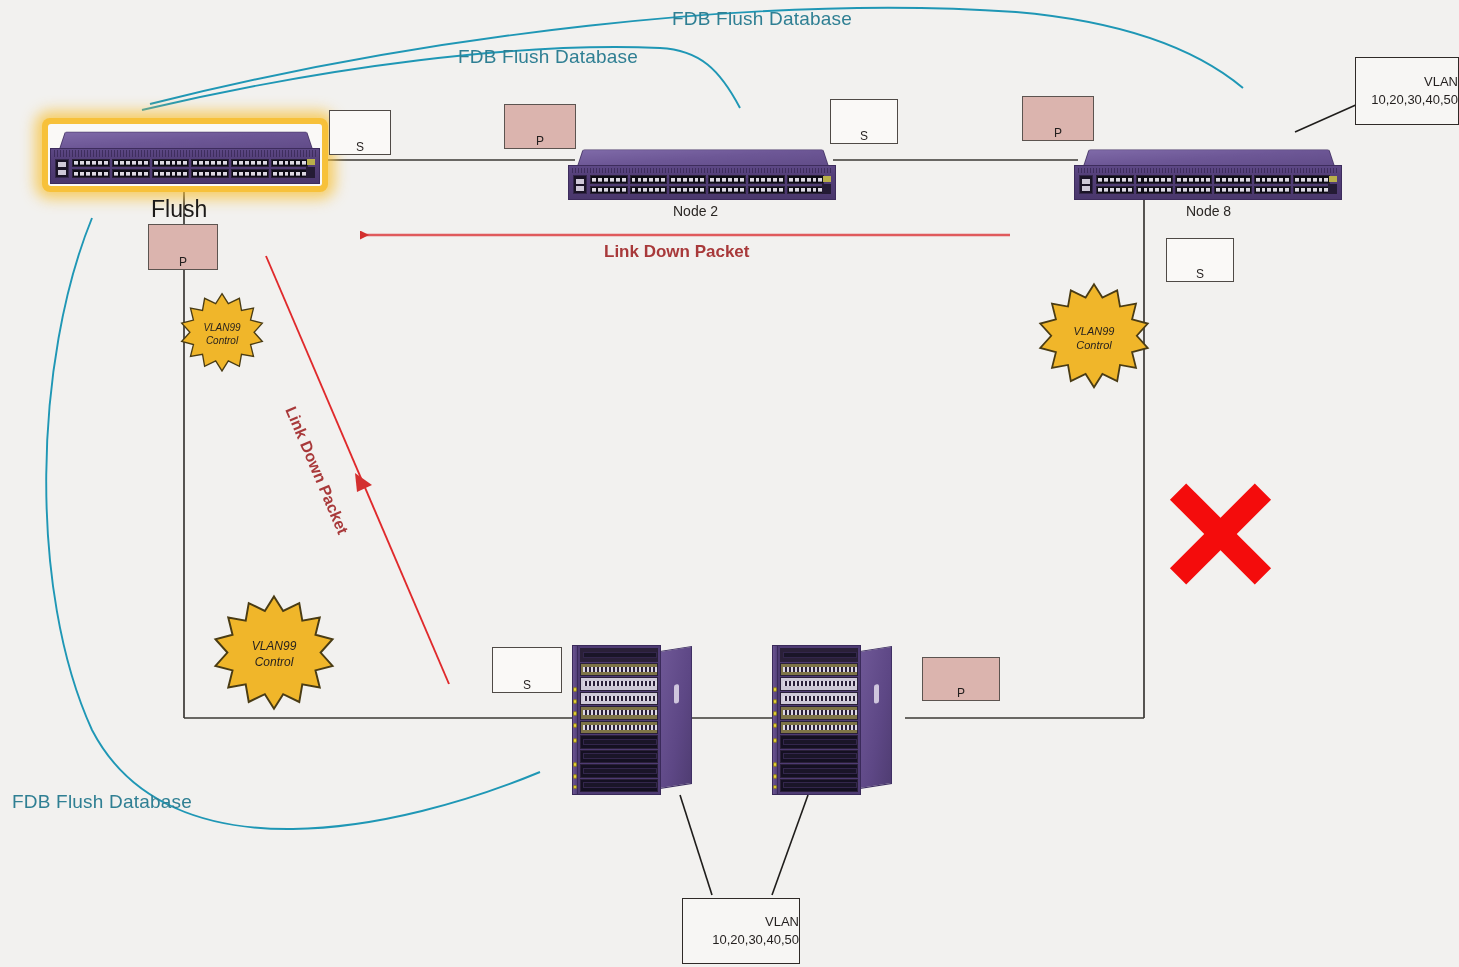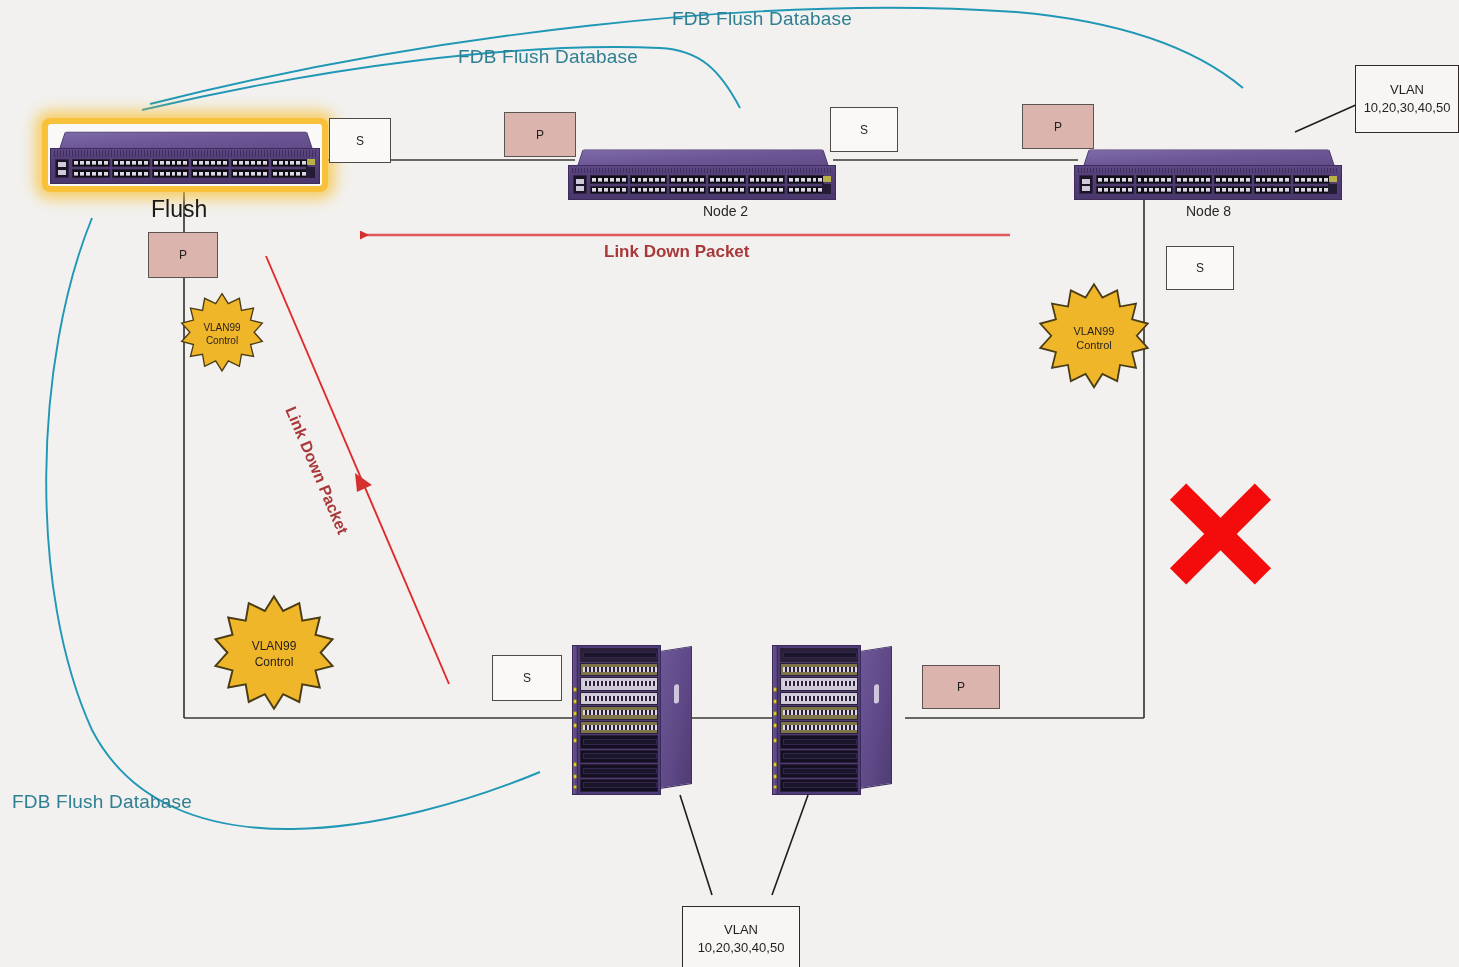--- a/index.html
+++ b/index.html
@@ -220,25 +220,24 @@
     border: 1px solid #8d7f1f;
     border-radius: 50%;
     box-sizing: border-box;
   }
 
   
   .pbox, .sbox, .vbox {
     position: absolute;
     box-sizing: border-box;
     display: flex;
-    align-items: center;
+    align-items: flex-end;
     justify-content: center;
     text-align: center;
     color: #231f1e;
-    margin-top: 8px;
   }
   .pbox {
     background: #dbb4ae;
     border: 1px solid #5c5450;
     font-size: 12px;
   }
   .sbox {
     background: #faf9f7;
     border: 1px solid #4f4a46;
     font-size: 12px;
@@ -247,20 +246,21 @@
     background: #f7f6f4;
     border: 1px solid #2f2a27;
     font-size: 13px;
     line-height: 1.35;
     flex-direction: column;
   }
 
   
   .burst {
     position: absolute;
+    font-style: italic;
   }
   .burst svg { display: block; overflow: visible; }
   .burst .btxt {
     position: absolute;
     left: 0; top: 0;
     width: 100%; height: 100%;
     display: flex;
     flex-direction: column;
     align-items: center;
     justify-content: center;
@@ -580,21 +580,21 @@
               <span class="port"></span>
               <span class="port"></span>
               <span class="port"></span>
             </div>
         </div>
         <div class="sw-led"></div>
         <div class="sw-rightblk"></div>
       </div>
     </div>
   </div>
-  <div class="txt t-node" style="left:673px; top:203px;margin-left:30px;">Node 2</div>
+  <div class="txt t-node" style="left:673px; top:203px;">Node 2</div>
 
   <div class="switch1u" style="left:1074px; top:144px; width:268px; height:56px;">
     <div class="sw-body">
       <div class="sw-top"></div>
       <div class="sw-front">
         <div class="sw-vents"></div>
         <div class="sw-mgmt">
             <i></i>
             <i></i>
           </div>

